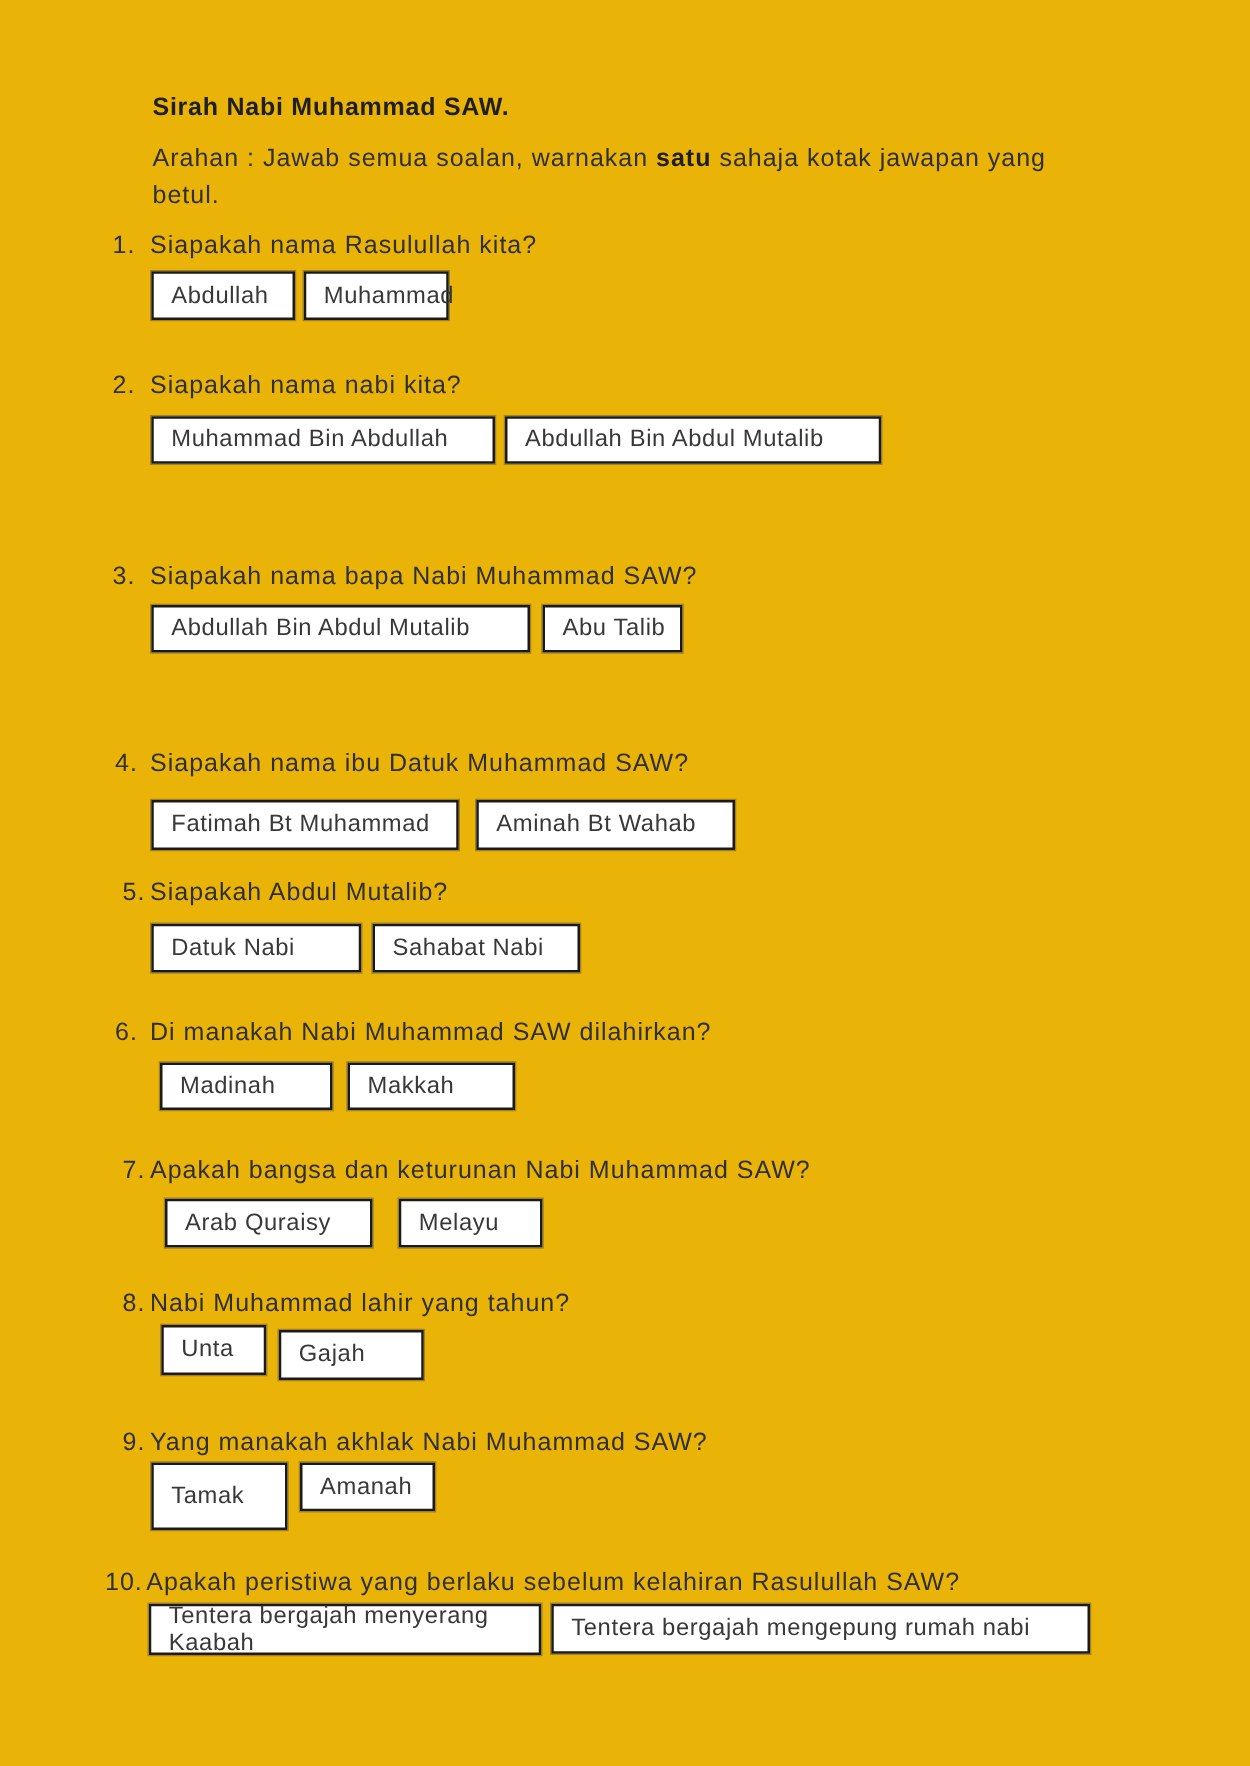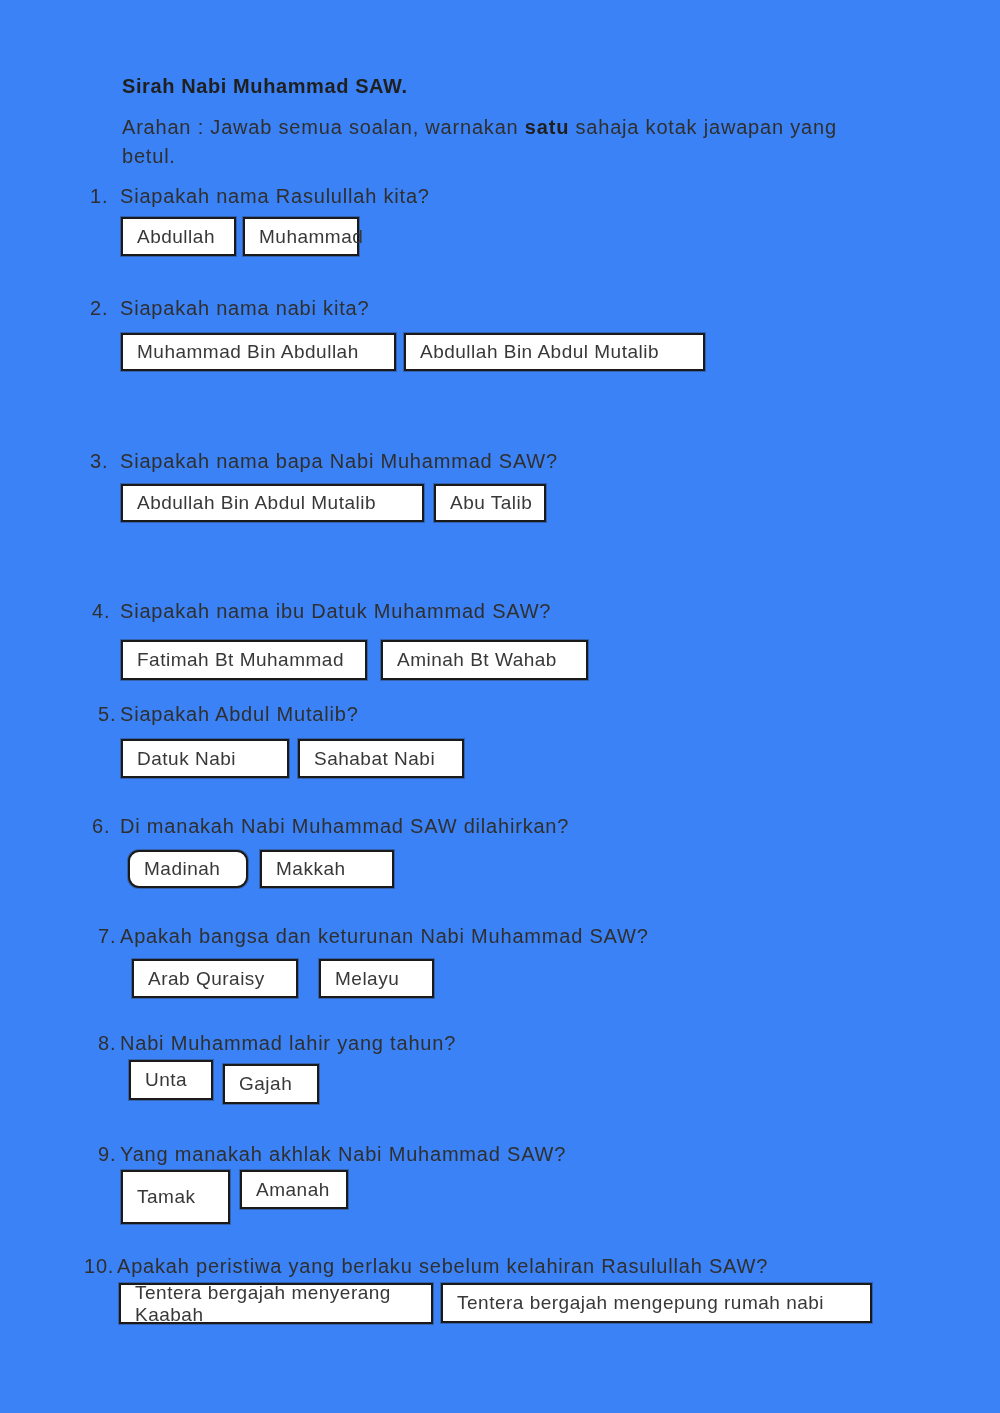--- a/index.html
+++ b/index.html
@@ -1,20 +1,20 @@
 <!DOCTYPE html>
 <html><head>
 <meta charset="utf-8">
 <style>
   html, body { margin: 0; padding: 0; background: #ffffff; }
   .page {
     position: relative;
     width: 1000px;
     height: 1413px;
-    background: #3b82f6;
+    background: #eab308;
     font-family: "Liberation Sans", sans-serif;
     color: #2d2d2d;
     overflow: hidden;
   }
   .title {
     position: absolute;
     left: 122px; top: 75px;
     font-size: 20px;
     font-weight: bold;
     letter-spacing: 0.6px;
@@ -134,21 +134,21 @@
           <span>Sahabat Nabi</span>
         </div>
     </div>
   </div>
 
   <div class="question" style="left:92px; top:813px;">
     <div class="q-label">
       <span class="q-num" style="width:28px;">6.</span><span>Di manakah Nabi Muhammad SAW dilahirkan?</span>
     </div>
     <div class="options" style="margin:11px 0 0 36px; gap:12px;">
-      <div class="answer-box" style="width:120px;border-radius:11px;">
+      <div class="answer-box" style="width:138px;">
           <span>Madinah</span>
         </div>
       <div class="answer-box" style="width:134px;">
           <span>Makkah</span>
         </div>
     </div>
   </div>
 
   <div class="question" style="left:98px; top:923px;">
     <div class="q-label">
@@ -165,21 +165,21 @@
   </div>
 
   <div class="question" style="left:98px; top:1030px;">
     <div class="q-label">
       <span class="q-num" style="width:22px;">8.</span><span>Nabi Muhammad lahir yang tahun?</span>
     </div>
     <div class="options" style="margin:4px 0 0 31px; gap:10px;">
       <div class="answer-box" style="width:84px; height:40px;">
           <span>Unta</span>
         </div>
-      <div class="answer-box" style="width:96px; height:40px; margin-top:4px;">
+      <div class="answer-box" style="width:116px; height:40px; margin-top:4px;">
           <span>Gajah</span>
         </div>
     </div>
   </div>
 
   <div class="question" style="left:98px; top:1141px;">
     <div class="q-label">
       <span class="q-num" style="width:22px;">9.</span><span>Yang manakah akhlak Nabi Muhammad SAW?</span>
     </div>
     <div class="options" style="margin:3px 0 0 23px; gap:10px;">

